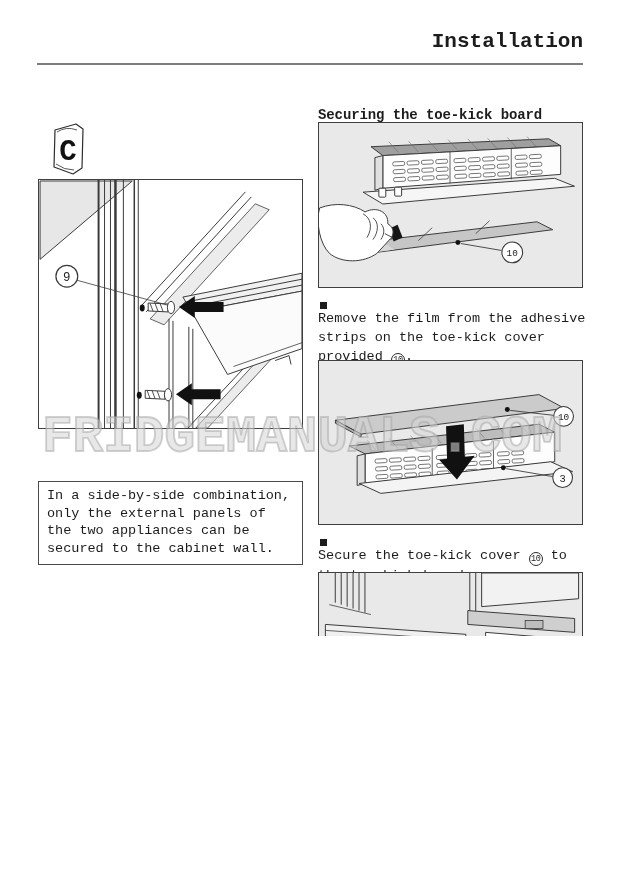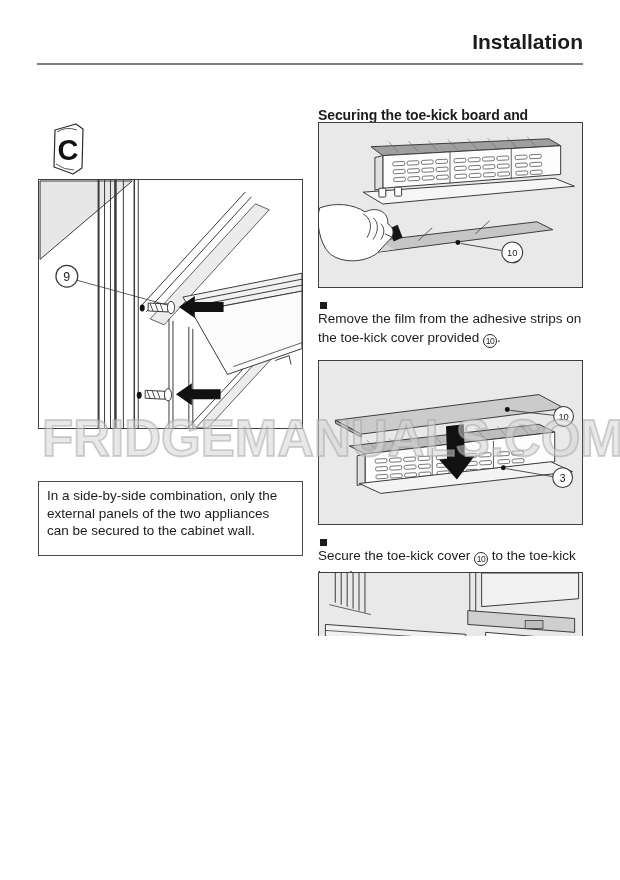--- a/index.html
+++ b/index.html
@@ -1,19 +1,19 @@
 <!DOCTYPE html>
 <html><head>
 <meta charset="utf-8">
 <style>
   * { box-sizing: border-box; }
   html,body { margin:0; padding:0; background:#ffffff; }
   .page {
     position:relative; width:620px; height:636px; background:#fff;
-    font-family:Liberation Sans, sans-serif; color:#1c1c1c; overflow:hidden;
+    font-family:Liberation Mono, monospace; color:#1c1c1c; overflow:hidden;
   }
   .header-title { position:absolute; top:30px; right:37px; font-size:21px; font-weight:bold; letter-spacing:0; }
   .header-rule { position:absolute; top:63px; left:37px; width:546px; height:2px; background:#7e7e7e; }
 
   .heading { position:absolute; font-size:14px; font-weight:bold; line-height:18.5px; letter-spacing:-0.1px; margin:0; }
   .heading-left  { left:38px; top:81px; width:272px; }
   .heading-right { left:318px; top:81px; width:240px;margin-top:25px; }
 
   .figure { position:absolute; border:1px solid #3f3f3f; background:#fff; }
   .figure.gray { background:#e9e9e9; }
@@ -33,21 +33,21 @@
 
   .co {
     display:inline-flex; align-items:center; justify-content:center;
     width:14px; height:14px; border:1px solid #2a2a2a; border-radius:50%;
     font-size:10px; line-height:1; vertical-align:-2px; background:#fff;
   }
   .co.sm { font-size:8.5px; letter-spacing:-0.5px; }
 
   .note-box {
     position:absolute; left:38px; top:481px; width:265px;
-    border:1.5px solid #4a4a4a; padding:5px 8px 15px 8px;
+    border:1.5px solid #4a4a4a; padding:5px 8px 7px 8px;
     font-size:13.5px; line-height:17.5px;
   }
 
   .screw-pack { position:absolute; left:46px; top:122px; width:44px; height:56px; }
   .screw-pack svg { display:block; width:100%; height:100%; }
 
   .watermark {
     position:absolute; left:42px; top:409px; z-index:9; pointer-events:none;
     font-size:51px; font-weight:bold; white-space:nowrap;
     color:rgba(214,214,214,0.55);

